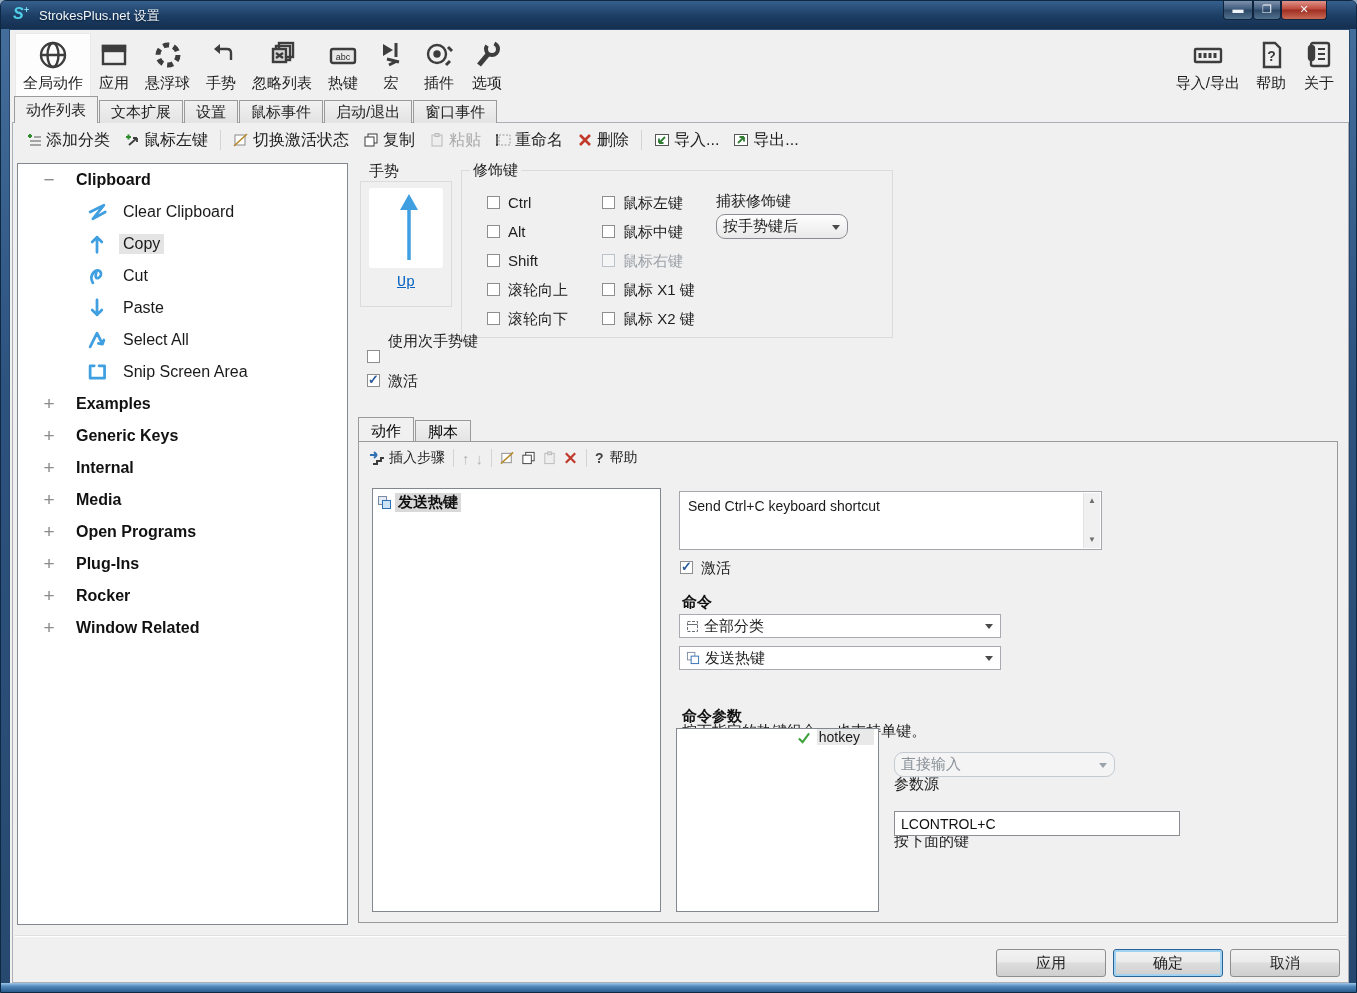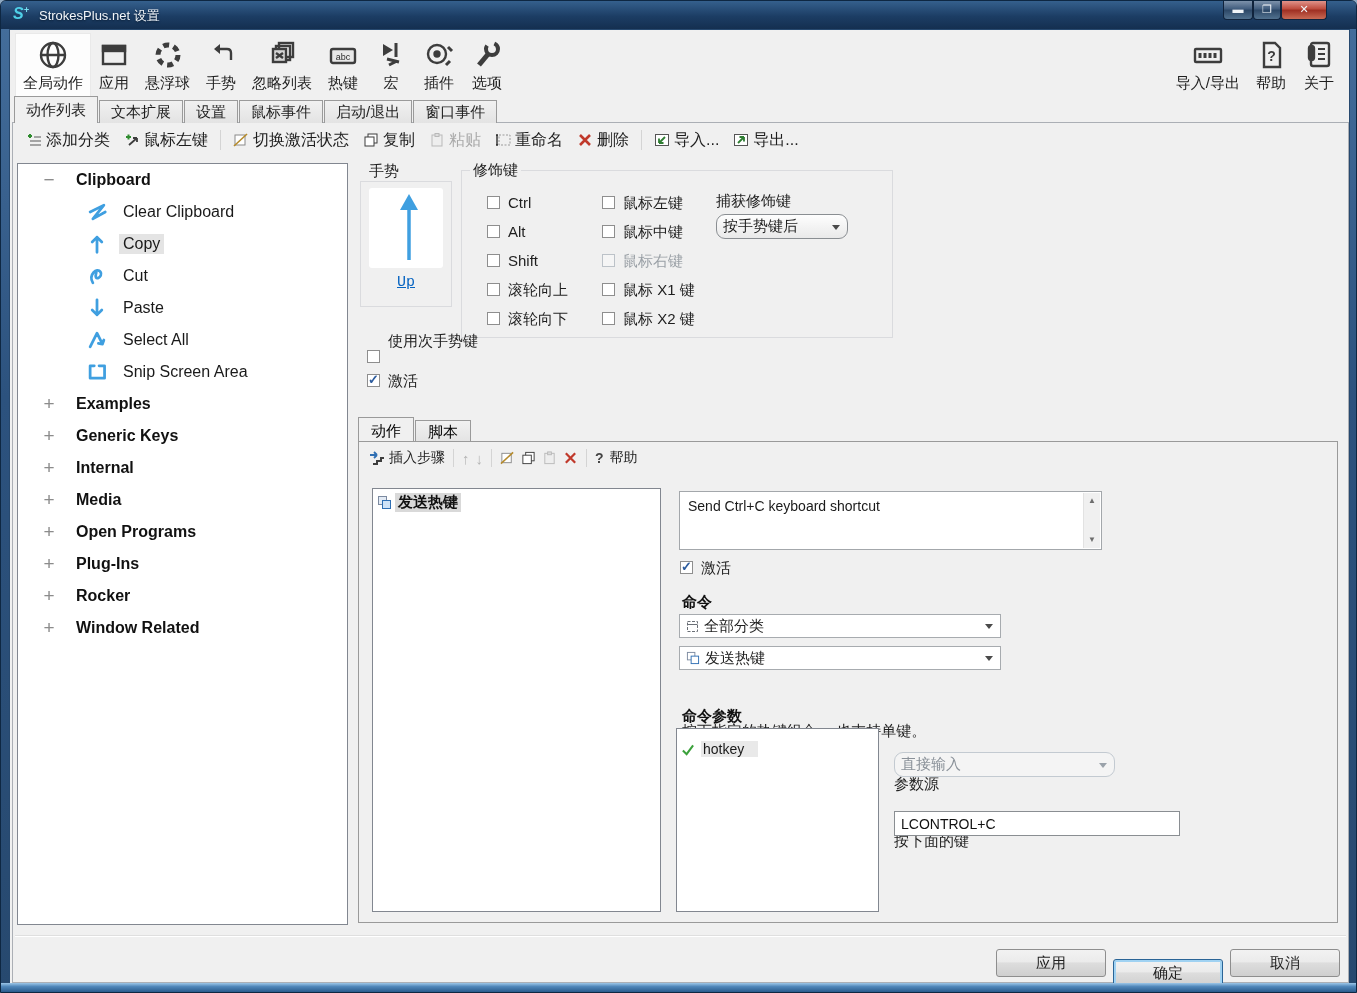--- a/index.html
+++ b/index.html
@@ -73,36 +73,36 @@
   .stab.active { height:24px; padding-top:4px; background:#f0f0f0; position:relative; z-index:3; }
   .steps-panel { position:absolute; border:1px solid #9a9a9a; background:#f0f0f0; }
 
   .mini-toolbar { position:absolute; display:flex; align-items:center; gap:6px; font-size:14px; color:#1e1e1e; }
   .mt-sep { width:1px; height:18px; background:#d4d4d4; margin:0 2px; }
   .mt-dis { color:#b5b5b5; }
 
   .listbox { position:absolute; background:#fff; border:1px solid #828790; }
   .step-item { display:flex; align-items:center; gap:3px; padding:4px 4px; font-size:15px; font-weight:bold; color:#111; }
   .step-item .lbl { background:#d9d9d9; padding:0 3px; }
-  .param-item { display:flex; align-items:center; gap:6px; padding:12px 4px; font-size:14px; color:#1a1a1a; }
+  .param-item { display:flex; align-items:center; gap:6px; padding:0 4px; font-size:14px; color:#1a1a1a;justify-content:flex-end; }
   .param-item .lbl { background:#e9e9e9; padding:0 14px 0 2px; }
 
   .descbox { position:absolute; background:#fff; border:1px solid #a3a7ab; font-size:14px; color:#1a1a1a; padding:6px 24px 6px 8px; }
   .vscroll { position:absolute; right:1px; top:1px; bottom:1px; width:17px; background:#f0f0f0; border-left:1px solid #e2e2e2; }
   .vscroll .sa { position:absolute; left:0; width:16px; height:16px; text-align:center; font-size:8px; color:#6d6d6d; line-height:16px; }
 
   .b-label { position:absolute; font-size:15px; font-weight:bold; color:#111; white-space:nowrap; }
   .n-label { position:absolute; font-size:15px; color:#1e1e1e; white-space:nowrap;margin-top:44px; }
 
   .text-input { position:absolute; border:1px solid #8a8e92; background:#fff; font-size:14px; color:#111; padding:0 6px; font-family:"Liberation Sans",sans-serif; }
 
   .footer-sep { position:absolute; left:2px; right:2px; border-top:1px solid #dfdfdf; box-shadow:0 1px 0 #fff; }
   .btn { position:absolute; width:110px; height:28px; font-size:15px; color:#1e1e1e; text-align:center; line-height:26px;
     background:linear-gradient(180deg,#f2f2f2 0%,#ebebeb 45%,#dddddd 50%,#cfcfcf 100%); border:1px solid #8e8e8e; border-radius:3px; cursor:default; }
-  .btn.focused { border:1px solid #2a6496; box-shadow:inset 0 0 0 2px #a0d2f2;margin-top:10px; }
+  .btn.focused { border:1px solid #2a6496; box-shadow:inset 0 0 0 2px #a0d2f2; }
 
   .gcheck { width:16px; height:14px; }
 </style>
 </head>
 <body>
 
 <div class="window">
   <div class="titlebar">
     <span class="app-logo">S<sup>+</sup></span>
     <span class="title-text">StrokesPlus.net 设置</span>

